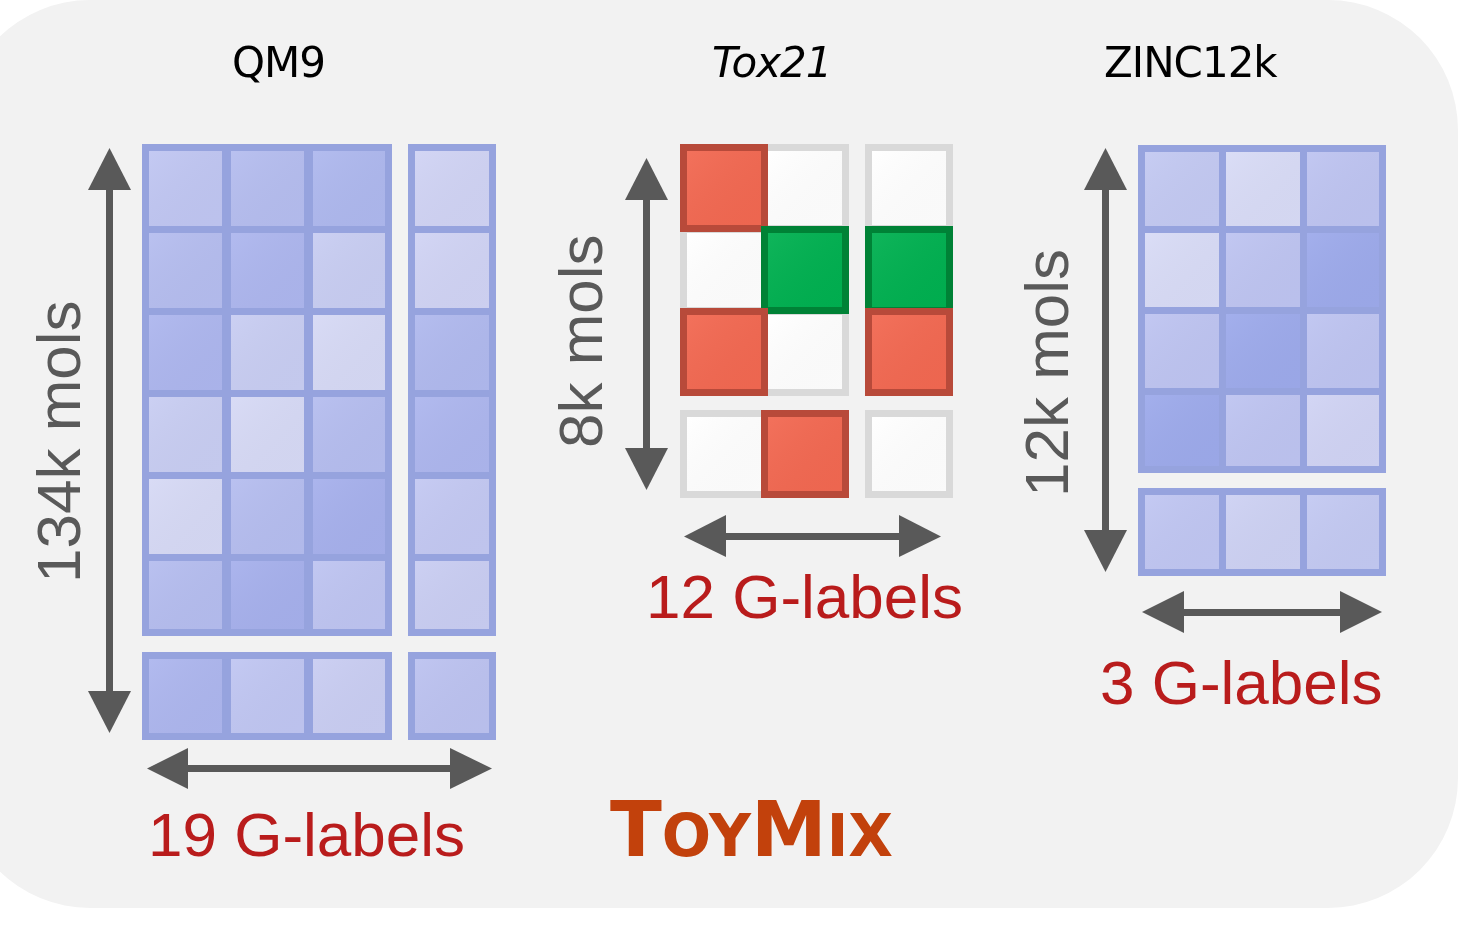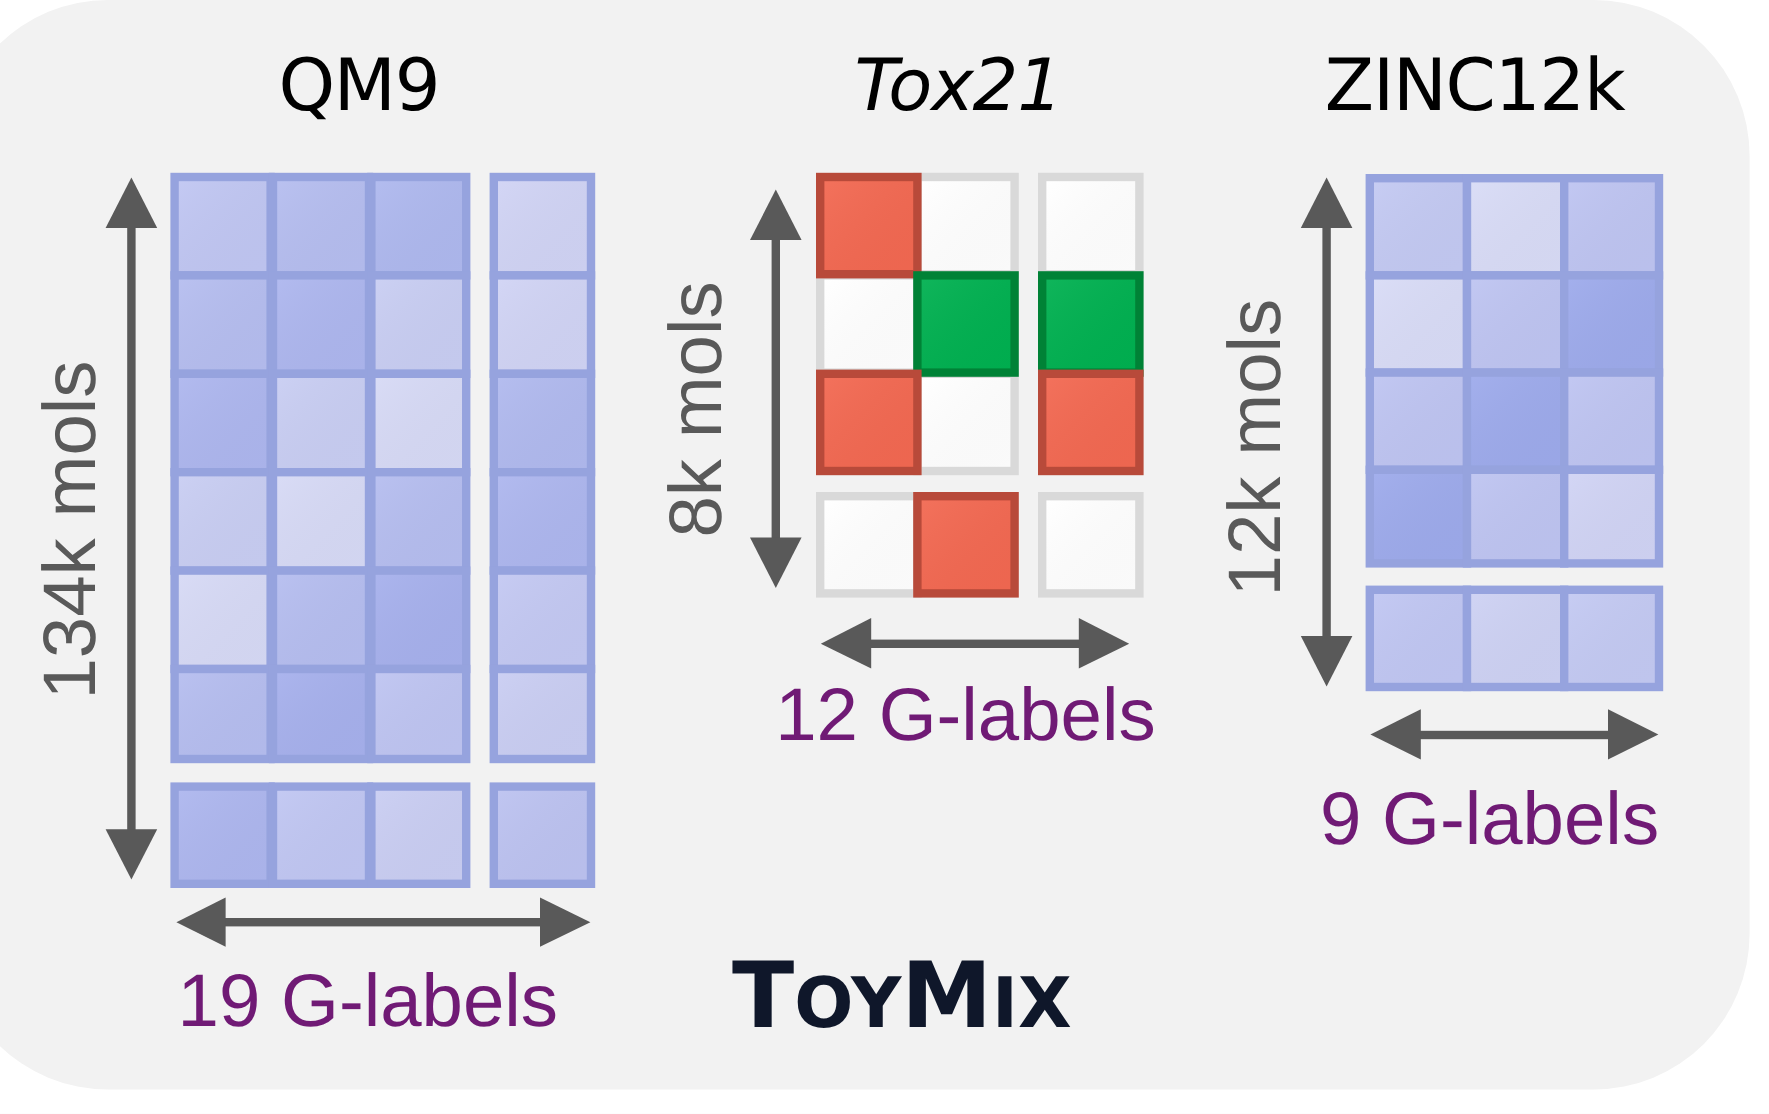--- a/index.html
+++ b/index.html
@@ -1,25 +1,25 @@
 <!DOCTYPE html>
 <html><head>
 <meta charset="utf-8">
 <style>
   html, body { margin: 0; padding: 0; background: #ffffff; }
   body { width: 1474px; height: 928px; position: relative; overflow: hidden;
          font-family: "Liberation Sans", "DejaVu Sans", sans-serif; }
   .panel { position: absolute; left: -40px; top: 0; width: 1498px; height: 908px;
            background: #f2f2f2; border-radius: 130px; }
   .title { position: absolute; font-family: "DejaVu Sans", "Liberation Sans", sans-serif;
-           color: #000; font-size: 60px; line-height: 1; white-space: nowrap; letter-spacing: -1px; }
-  .lbl { position: absolute; color: #701a75; font-size: 62px; line-height: 1; white-space: nowrap; }
+           color: #000; font-size: 42px; line-height: 1; white-space: nowrap; letter-spacing: -1px; }
+  .lbl { position: absolute; color: #b91c1c; font-size: 62px; line-height: 1; white-space: nowrap; }
   .vlbl { position: absolute; color: #595959; font-size: 62px; line-height: 1; white-space: nowrap;
           transform-origin: 0 0; transform: rotate(-90deg); }
-  .brand { position: absolute; left: 610px; top: 792px; color: #0f172a; font-weight: bold;
+  .brand { position: absolute; left: 610px; top: 792px; color: #c2410c; font-weight: bold;
            font-family: "DejaVu Sans", "Liberation Sans", sans-serif; white-space: nowrap; line-height: 1; }
   .brand .big { font-size: 76px; }
   .brand .sm { font-size: 58px; }
   svg.overlay { position: absolute; left: 0; top: 0; }
 </style>
 </head>
 <body>
 
 <div class="panel"></div>
 
@@ -184,15 +184,15 @@
     <polygon points="1340,591 1340,633 1382,612"></polygon>
   </g>
 </svg>
 
 <div class="vlbl" style="left:28px; top:583px;">134k mols</div>
 <div class="vlbl" style="left:550px; top:448px;">8k mols</div>
 <div class="vlbl" style="left:1016px; top:497px;">12k mols</div>
 
 <div class="lbl" style="left:148px; top:804px;">19 G-labels</div>
 <div class="lbl" style="left:646px; top:566px;">12 G-labels</div>
-<div class="lbl" style="left:1100px; top:652px;">9 G-labels</div>
+<div class="lbl" style="left:1100px; top:652px;">3 G-labels</div>
 
 <div class="brand"><span class="big">T</span><span class="sm">OY</span><span class="big">M</span><span class="sm">IX</span></div>
 
 </body></html>

